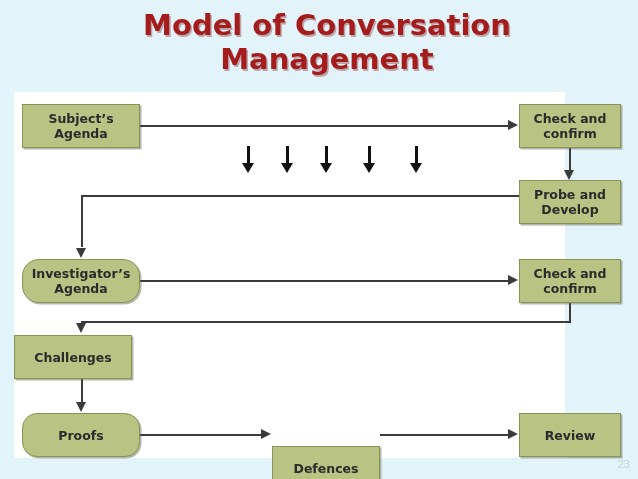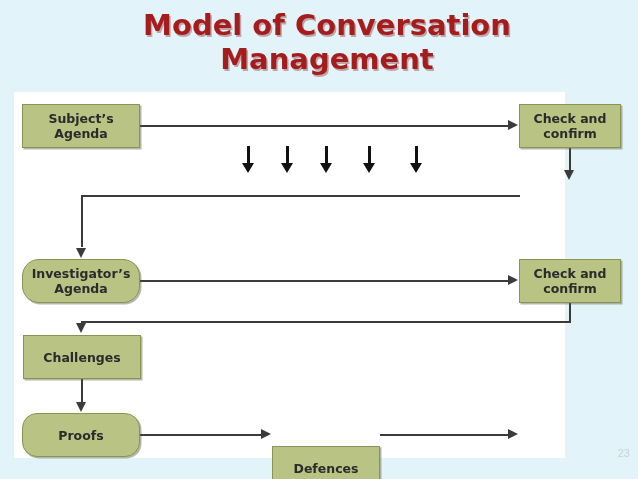--- a/index.html
+++ b/index.html
@@ -109,21 +109,21 @@
     height: 0;
     border-left: 6.5px solid transparent;
     border-right: 6.5px solid transparent;
     border-top: 10px solid #111111;
   }
 
   
   #page-number {
     position: absolute;
     right: 8px;
-    top: 447px;
+    top: 458px;
     font-family: "Liberation Sans", sans-serif;
     font-size: 11px;
     color: #c9d3cf;
   }
 </style>
 </head>
 <body>
 
 <div id="slide-title">Model of Conversation
 Management</div>
@@ -182,29 +182,32 @@
         <div class="tip"></div>
     </div>
   </div>
 
   <div class="node" style="left:8px; top:12px; width:118px; height:44px;">Subject’s
 Agenda</div>
 
   <div class="node" style="left:505px; top:12px; width:102px; height:44px;">Check and
 confirm</div>
 
+  <div class="node" style="left:505px; top:88px; width:102px; height:44px;">Probe and
+Develop</div>
 
   <div class="node" style="left:8px; top:167px; width:118px; height:44px;border-radius:17px;">Investigator’s
 Agenda</div>
 
   <div class="node" style="left:505px; top:167px; width:102px; height:44px;">Check and
 confirm</div>
 
-  <div class="node" style="left:9px; top:243px; width:118px; height:44px;">Challenges</div>
+  <div class="node" style="left:0; top:243px; width:118px; height:44px;">Challenges</div>
 
   <div class="node" style="left:8px; top:321px; width:118px; height:44px;border-radius:15px;">Proofs</div>
 
   <div class="node" style="left:258px; top:321px; width:108px; height:44px;margin-top:33px;">Defences</div>
 
+  <div class="node" style="left:505px; top:321px; width:102px; height:44px;">Review</div>
 
 </div>
 
 <div id="page-number">23</div>
 
 </body></html>

